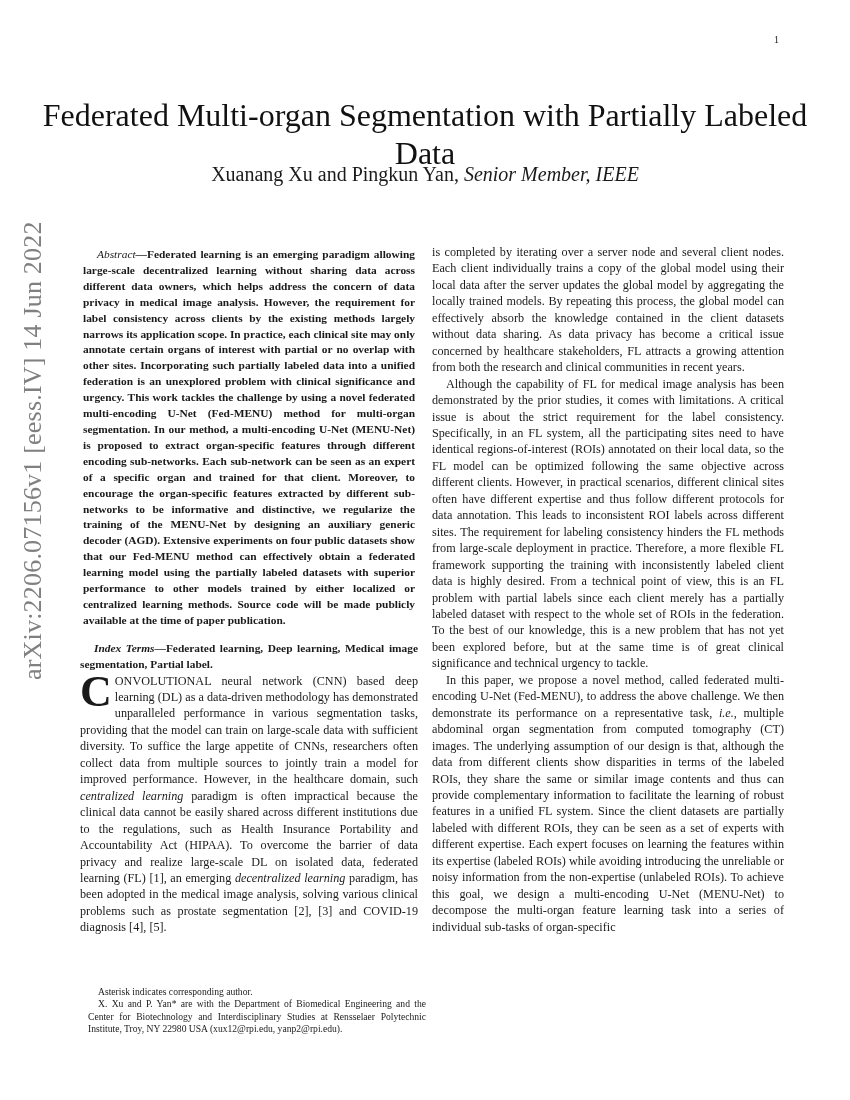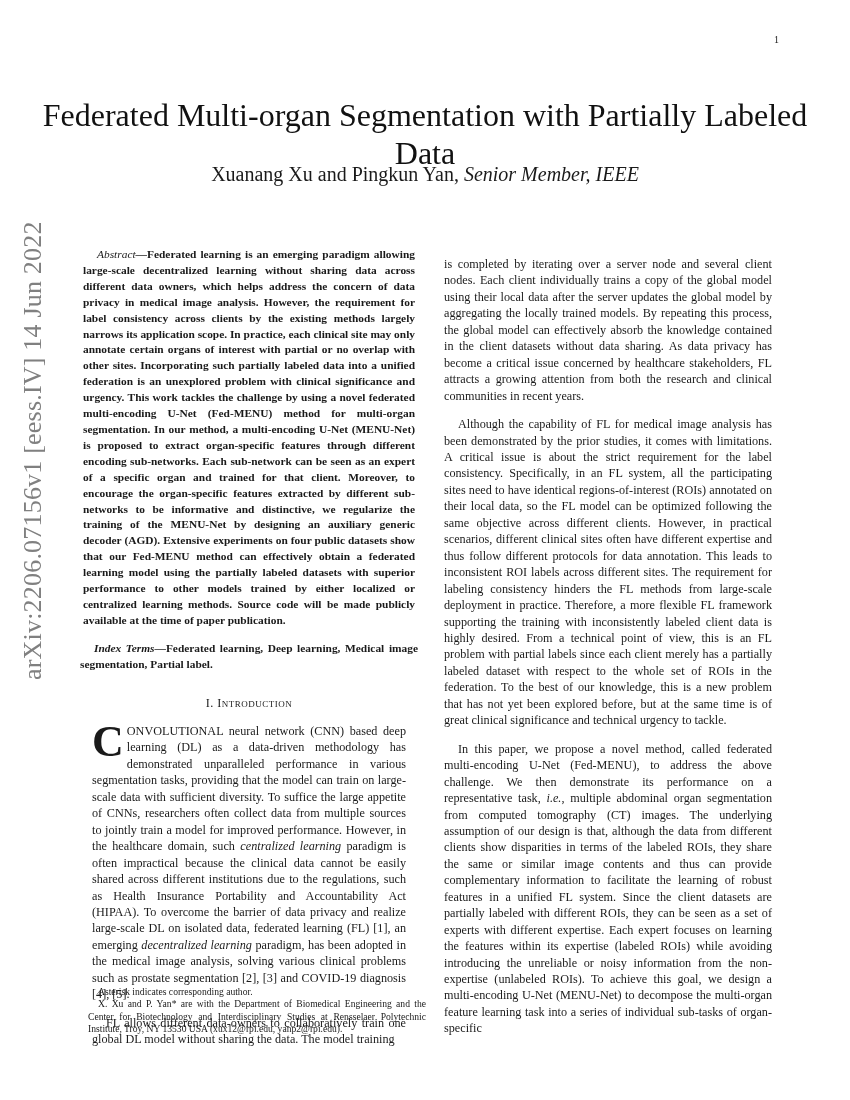--- a/index.html
+++ b/index.html
@@ -14,21 +14,21 @@
                  font-size: 26px; color: #808080; white-space: nowrap; letter-spacing: 0.2px; }
   .col { position: absolute; font-size: 12.2px; line-height: 16.45px; text-align: justify; hyphens: auto; }
   .col-left { left: 80px; top: 244px; width: 338px; }
   .col-right { left: 432px; top: 244px; width: 352px; }
   .abstract { font-weight: bold; font-size: 11.4px; line-height: 15.9px; text-indent: 14px; margin: 3px; }
   .abstract .lbl { font-style: italic; font-weight: normal; }
   .index-terms { font-weight: bold; font-size: 11.4px; line-height: 15.9px; text-indent: 14px; margin: 12px 0 0 0; }
   .index-terms .lbl { font-style: italic; font-weight: bold; }
   .section-heading { text-align: center; font-size: 12.2px; margin: 22px 0 6px 0; letter-spacing: 0.5px; }
   .section-heading .sc { font-variant: small-caps; }
-  p.body { margin: 12px; text-indent: 14px; }
+  p.body { margin: 0; text-indent: 14px; }
   p.body.first { text-indent: 0; }
   .dropcap { float: left; font-size: 44px; line-height: 34px; margin: 2px 3px 0 0; font-weight: bold; }
   .footnotes { position: absolute; left: 88px; top: 986px; width: 338px; font-size: 9.6px; line-height: 12.4px; text-align: justify; }
   .footnotes p { margin: 0; text-indent: 10px; }
 </style>
 </head>
 <body>
 
 <div class="page-number">1</div>
 
@@ -36,29 +36,27 @@
 
 <div class="authors"><span>Xuanang Xu and Pingkun Yan, </span><em>Senior Member, IEEE</em></div>
 
 <div class="arxiv-stamp">arXiv:2206.07156v1  [eess.IV]  14 Jun 2022</div>
 
 <div class="col col-left">
   <p class="abstract"><span class="lbl">Abstract</span><span>—Federated learning is an emerging paradigm allowing large-scale decentralized learning without sharing data across different data owners, which helps address the concern of data privacy in medical image analysis. However, the requirement for label consistency across clients by the existing methods largely narrows its application scope. In practice, each clinical site may only annotate certain organs of interest with partial or no overlap with other sites. Incorporating such partially labeled data into a unified federation is an unexplored problem with clinical significance and urgency. This work tackles the challenge by using a novel federated multi-encoding U-Net (Fed-MENU) method for multi-organ segmentation. In our method, a multi-encoding U-Net (MENU-Net) is proposed to extract organ-specific features through different encoding sub-networks. Each sub-network can be seen as an expert of a specific organ and trained for that client. Moreover, to encourage the organ-specific features extracted by different sub-networks to be informative and distinctive, we regularize the training of the MENU-Net by designing an auxiliary generic decoder (AGD). Extensive experiments on four public datasets show that our Fed-MENU method can effectively obtain a federated learning model using the partially labeled datasets with superior performance to other models trained by either localized or centralized learning methods. Source code will be made publicly available at the time of paper publication.</span></p>
 
   <p class="index-terms"><span class="lbl">Index Terms</span><span>—Federated learning, Deep learning, Medical image segmentation, Partial label.</span></p>
 
-  <div class="section-heading"><span>I. </span><span class="sc">Introduction</span></div>
 
   <p class="body first"><span class="dropcap">C</span><span>ONVOLUTIONAL neural network (CNN) based deep learning (DL) as a data-driven methodology has demonstrated unparalleled performance in various segmentation tasks, providing that the model can train on large-scale data with sufficient diversity. To suffice the large appetite of CNNs, researchers often collect data from multiple sources to jointly train a model for improved performance. However, in the healthcare domain, such </span><em>centralized learning</em><span> paradigm is often impractical because the clinical data cannot be easily shared across different institutions due to the regulations, such as Health Insurance Portability and Accountability Act (HIPAA). To overcome the barrier of data privacy and realize large-scale DL on isolated data, federated learning (FL) [1], an emerging </span><em>decentralized learning</em><span> paradigm, has been adopted in the medical image analysis, solving various clinical problems such as prostate segmentation [2], [3] and COVID-19 diagnosis [4], [5].</span></p>
 
-  <p class="body">FL allows different data-owners to collaboratively train one global DL model without sharing the data. The model training </p>
 </div>
 
 <div class="footnotes">
   <p>Asterisk indicates corresponding author.</p>
-  <p>X. Xu and P. Yan* are with the Department of Biomedical Engineering and the Center for Biotechnology and Interdisciplinary Studies at Rensselaer Polytechnic Institute, Troy, NY 13530 USA (xux12@rpi.edu, yanp2@rpi.edu).</p>
+  <p>X. Xu and P. Yan* are with the Department of Biomedical Engineering and the Center for Biotechnology and Interdisciplinary Studies at Rensselaer Polytechnic Institute, Troy, NY 22980 USA (xux12@rpi.edu, yanp2@rpi.edu).</p>
 </div>
 
 <div class="col col-right">
   <p class="body first">is completed by iterating over a server node and several client nodes. Each client individually trains a copy of the global model using their local data after the server updates the global model by aggregating the locally trained models. By repeating this process, the global model can effectively absorb the knowledge contained in the client datasets without data sharing. As data privacy has become a critical issue concerned by healthcare stakeholders, FL attracts a growing attention from both the research and clinical communities in recent years.</p>
   <p class="body">Although the capability of FL for medical image analysis has been demonstrated by the prior studies, it comes with limitations. A critical issue is about the strict requirement for the label consistency. Specifically, in an FL system, all the participating sites need to have identical regions-of-interest (ROIs) annotated on their local data, so the FL model can be optimized following the same objective across different clients. However, in practical scenarios, different clinical sites often have different expertise and thus follow different protocols for data annotation. This leads to inconsistent ROI labels across different sites. The requirement for labeling consistency hinders the FL methods from large-scale deployment in practice. Therefore, a more flexible FL framework supporting the training with inconsistently labeled client data is highly desired. From a technical point of view, this is an FL problem with partial labels since each client merely has a partially labeled dataset with respect to the whole set of ROIs in the federation. To the best of our knowledge, this is a new problem that has not yet been explored before, but at the same time is of great clinical significance and technical urgency to tackle.</p>
   <p class="body"><span>In this paper, we propose a novel method, called federated multi-encoding U-Net (Fed-MENU), to address the above challenge. We then demonstrate its performance on a representative task, </span><em>i.e.</em><span>, multiple abdominal organ segmentation from computed tomography (CT) images. The underlying assumption of our design is that, although the data from different clients show disparities in terms of the labeled ROIs, they share the same or similar image contents and thus can provide complementary information to facilitate the learning of robust features in a unified FL system. Since the client datasets are partially labeled with different ROIs, they can be seen as a set of experts with different expertise. Each expert focuses on learning the features within its expertise (labeled ROIs) while avoiding introducing the unreliable or noisy information from the non-expertise (unlabeled ROIs). To achieve this goal, we design a multi-encoding U-Net (MENU-Net) to decompose the multi-organ feature learning task into a series of individual sub-tasks of organ-specific</span></p>
 </div>
 
 </body></html>

